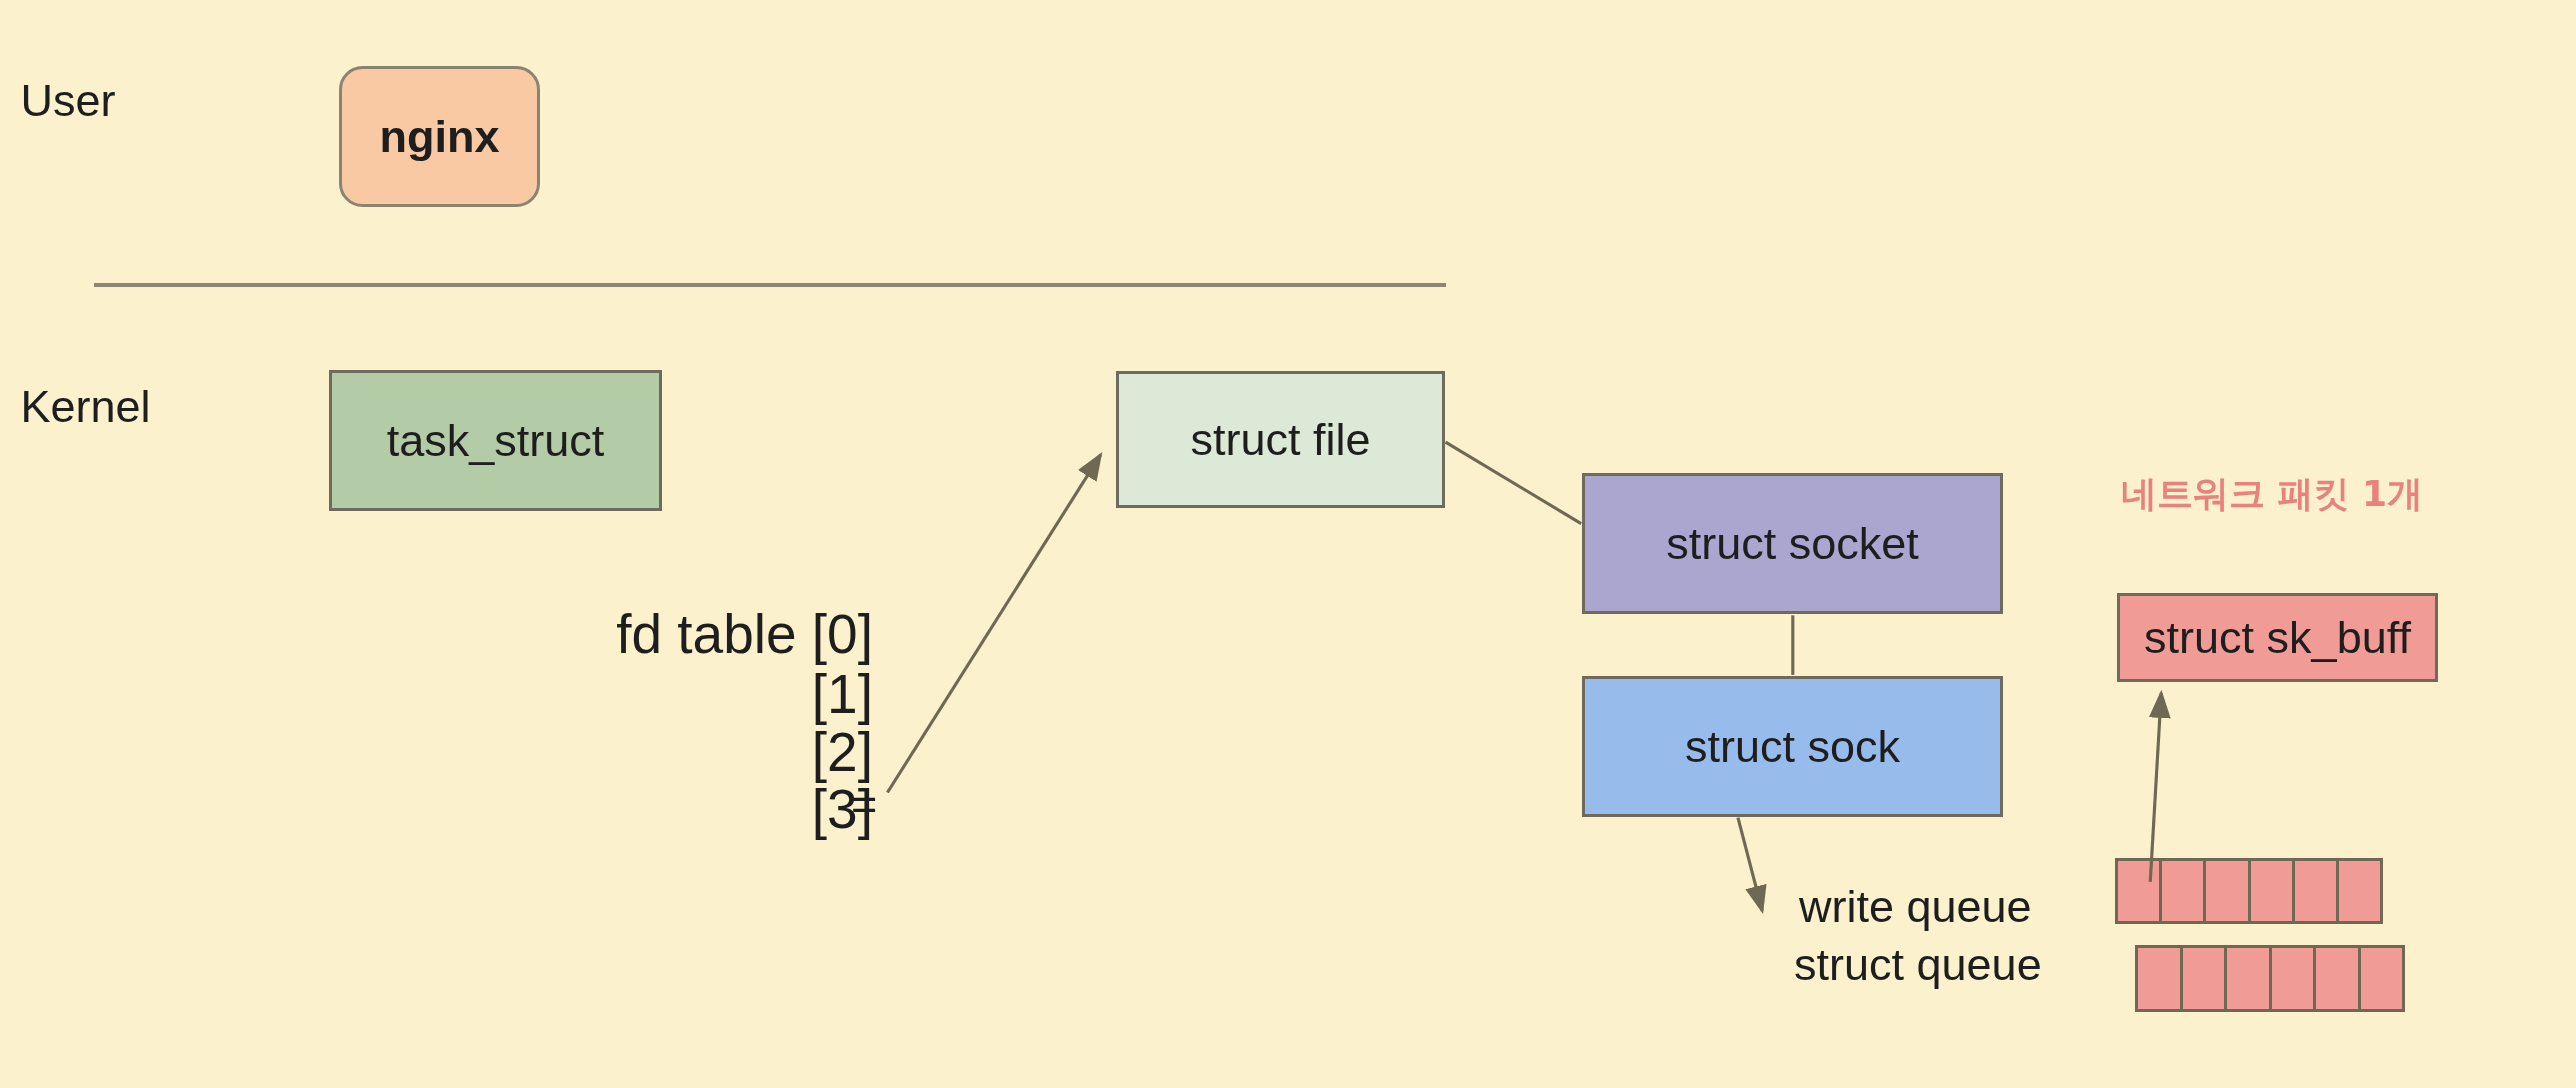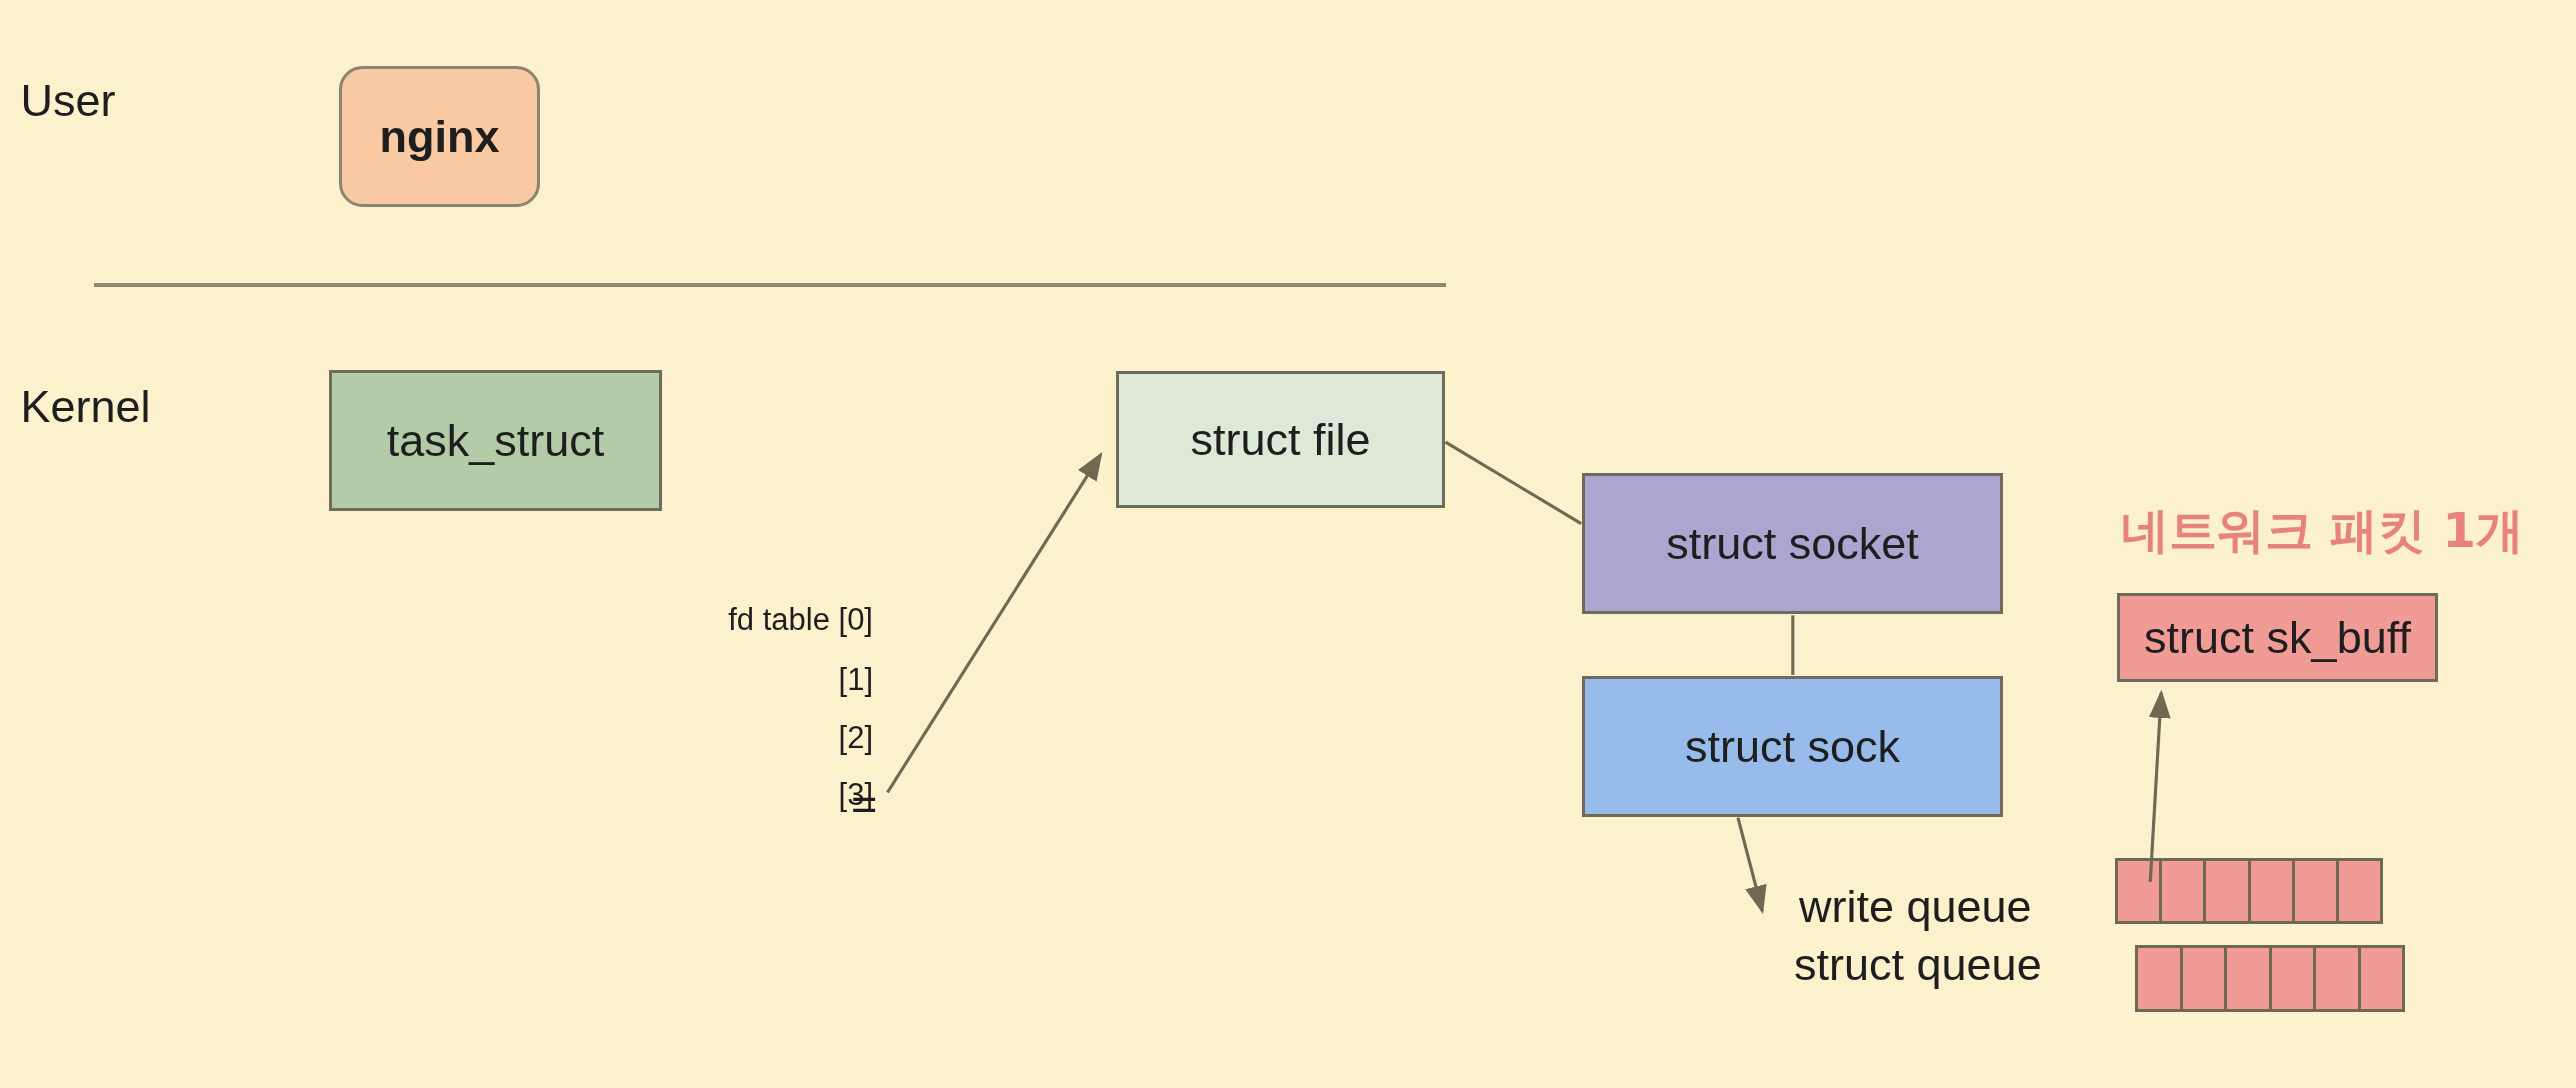--- a/index.html
+++ b/index.html
@@ -47,21 +47,21 @@
     width: 1352px; height: 3.9px;
     background: #8C8672;
   }
 
   #user-label   { left: 20.4px; top: 75px; }
   #kernel-label { left: 20.4px; top: 381px; }
 
   .fd-line {
     position: absolute;
     right: 1743px;
-    font-size: 31px;
+    font-size: 55px;
     white-space: nowrap;
     text-align: right;
   }
   #fd-line-0 { top: 602px; }
   #fd-line-1 { top: 662px; }
   #fd-line-2 { top: 720px; }
   #fd-line-3 { top: 777px; }
   #fd-equals { position: absolute; left: 851px; top: 778px; font-size: 45px; }
 
   .queue-label {
@@ -81,22 +81,22 @@
   #write-cells   { left: 2115px; top: 858px; width: 268px; height: 66px; }
   #receive-cells { left: 2135px; top: 945px; width: 270px; height: 67px; }
   .cells-row .cell {
     flex: 1;
     border-left: 3.1px solid #6F6853;
   }
   .cells-row .cell:first-child { border-left: none; }
 
   #packet-annotation {
     position: absolute;
-    left: 2121px; top: 499px;
-    font-size: 48px;
+    left: 2121px; top: 470px;
+    font-size: 36px;
     font-weight: bold;
     white-space: nowrap;
     font-family: "DejaVu Sans", "Liberation Sans", sans-serif;
   }
 
   #overlay {
     position: absolute;
     left: 0; top: 0;
     width: 2576px; height: 1088px;
     pointer-events: none;

